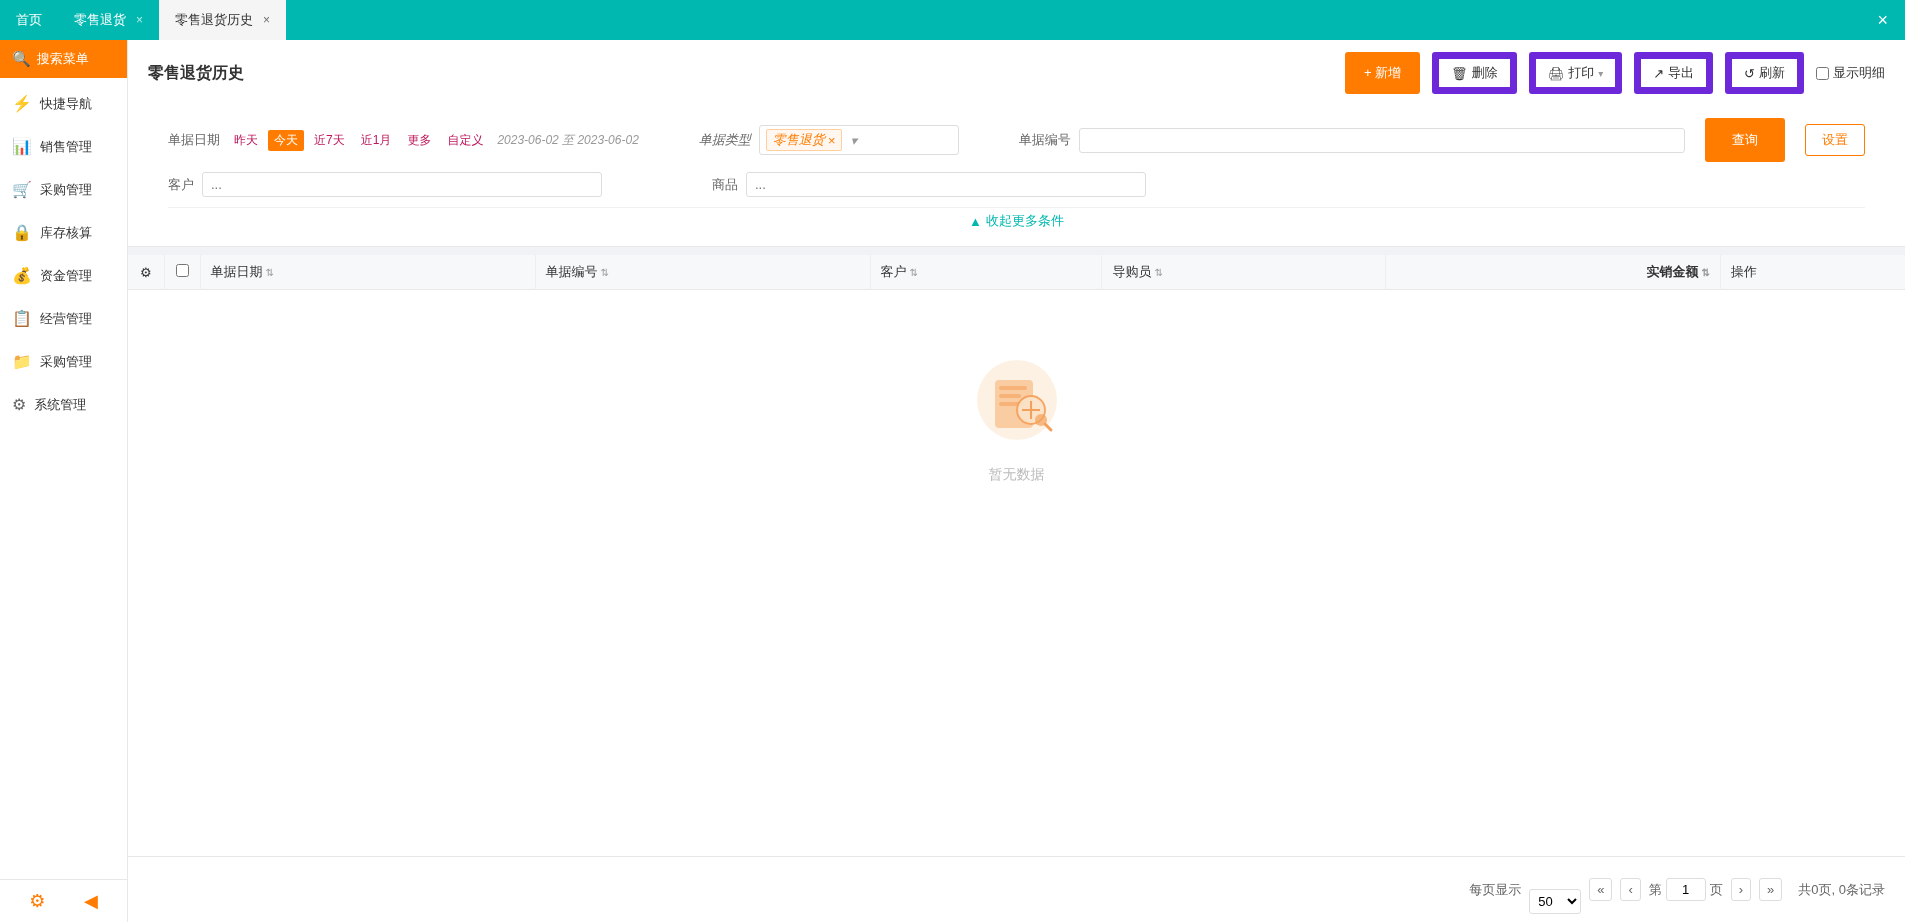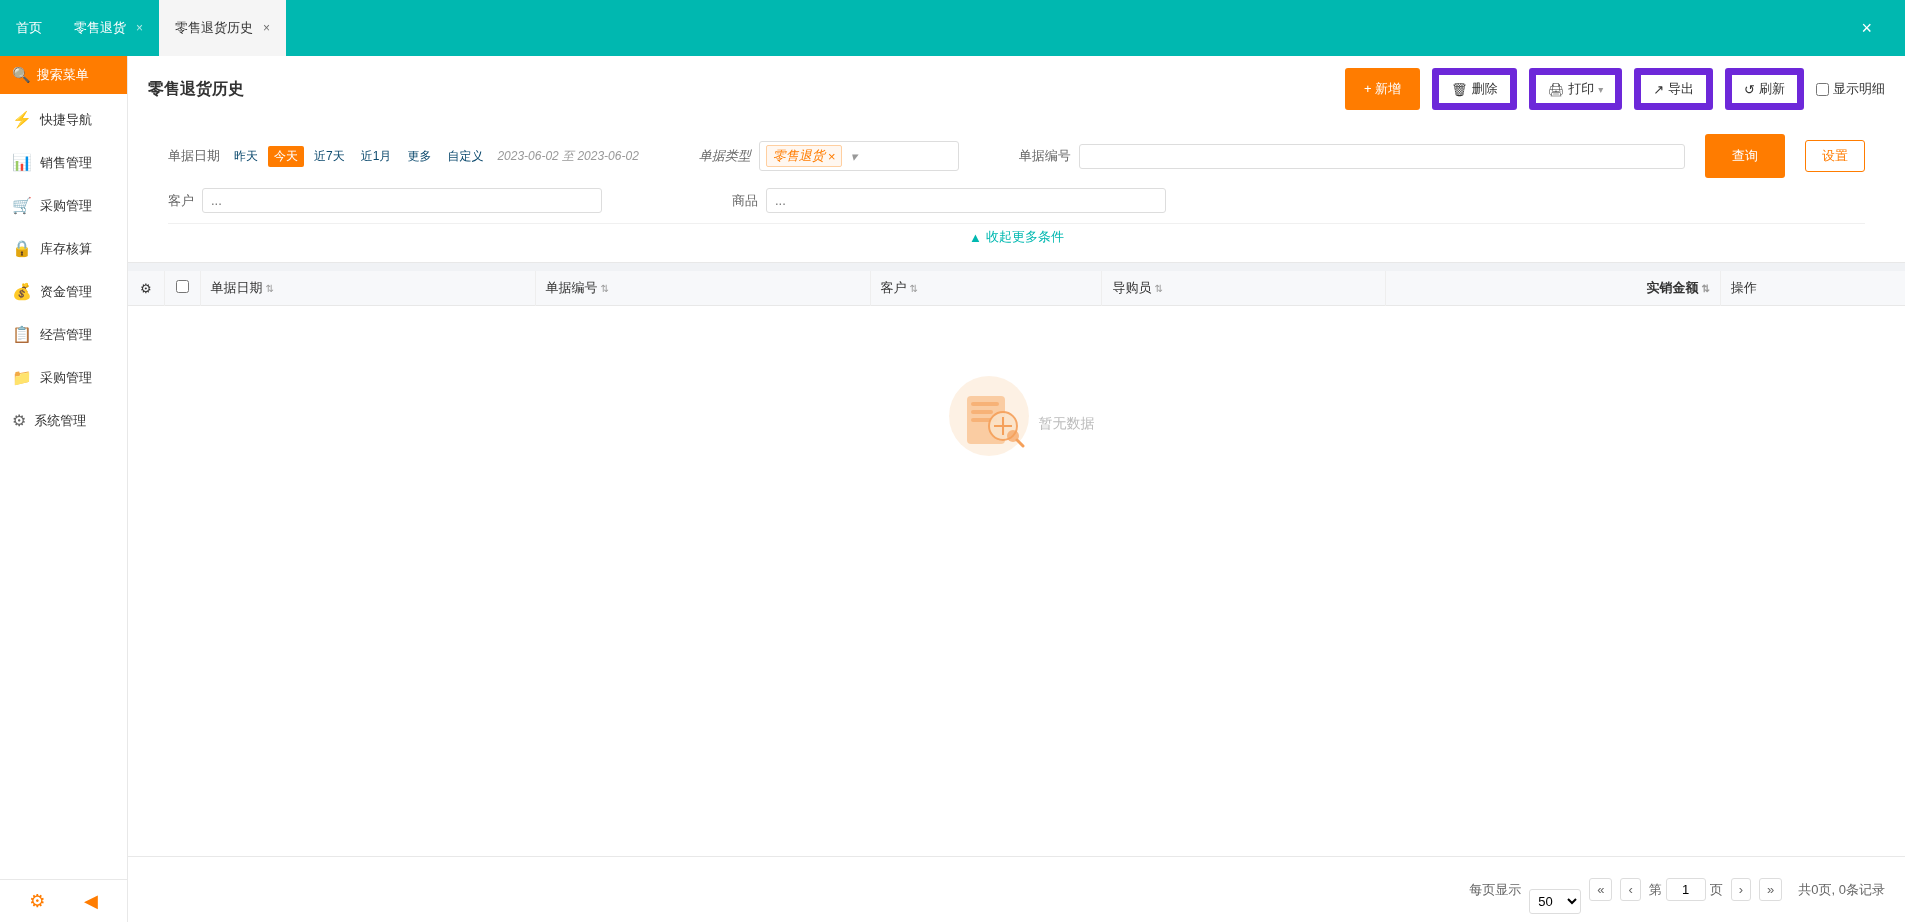--- a/index.html
+++ b/index.html
@@ -1,24 +1,24 @@
 <!DOCTYPE html>
 <html><head>
   <meta charset="utf-8">
   <style>
     * { box-sizing: border-box; margin: 0; padding: 0; font-family: "Microsoft YaHei", Arial, sans-serif; font-size: 13px; }
     body { background: #f5f5f5; display: flex; flex-direction: column; height: 922px; overflow: hidden; }
 
     
     .top-bar {
       background: #00b8b0;
-      height: 56px;
-      display: flex;
-      align-items: center;
-      padding: 0 17px 0 0;
+      height: 40px;
+      display: flex;
+      align-items: center;
+      padding: 0 1px 0 0;
       flex-shrink: 0;
     }
     .top-bar-tabs {
       display: flex;
       align-items: stretch;
       height: 100%;
       flex: 1;
     }
     .tab-item {
       display: flex;
@@ -192,21 +192,21 @@
       white-space: nowrap;
     }
     .filter-date-options {
       display: flex;
       align-items: center;
       gap: 4px;
     }
     .date-opt {
       padding: 2px 6px;
       cursor: pointer;
-      color: #0c4a6e;
+      color: #be185d;
       font-size: 12px;
       border-radius: 2px;
     }
     .date-opt.active {
       background: #ff7c00;
       color: #fff;
     }
     .date-range {
       color: #999;
       font-size: 12px;
@@ -314,21 +314,21 @@
       gap: 3px;
     }
     .sort-icon { color: #999; font-size: 10px; }
     .th-settings { width: 36px; text-align: center; cursor: pointer; }
     .th-checkbox { width: 36px; text-align: center; }
 
     
     .empty-state {
       flex: 1;
       display: flex;
-      flex-direction: row;
+      flex-direction: column;
       align-items: center;
       justify-content: center;
       padding: 60px 0;
     }
     .empty-icon {
       width: 100px;
       height: 100px;
       margin-bottom: 16px;
     }
     .empty-text {
@@ -514,21 +514,21 @@
           </button>
         </div>
 
         <div class="filter-row">
 
           <div class="filter-group" style="flex:1; max-width:500px;">
             <span class="filter-label">客户</span>
             <input type="text" class="filter-customer-wrap" placeholder="..." style="">
           </div>
 
-          <div class="filter-group" style="margin-left:44px; flex:1; max-width:500px;">
+          <div class="filter-group" style="margin-left:24px; flex:1; max-width:500px;">
             <span class="filter-label">商品</span>
             <input type="text" class="filter-goods-wrap" placeholder="..." style="">
           </div>
         </div>
 
         <div class="collapse-btn">
           <span>▲</span>
           <span>收起更多条件</span>
         </div>
       </div>

